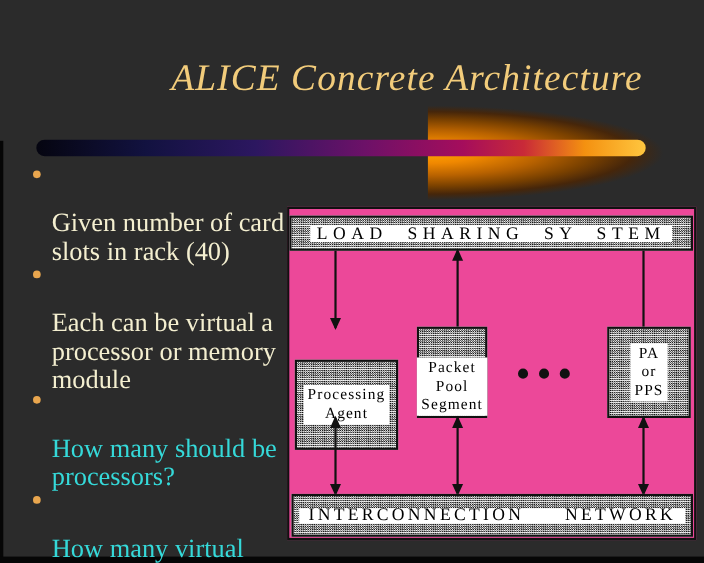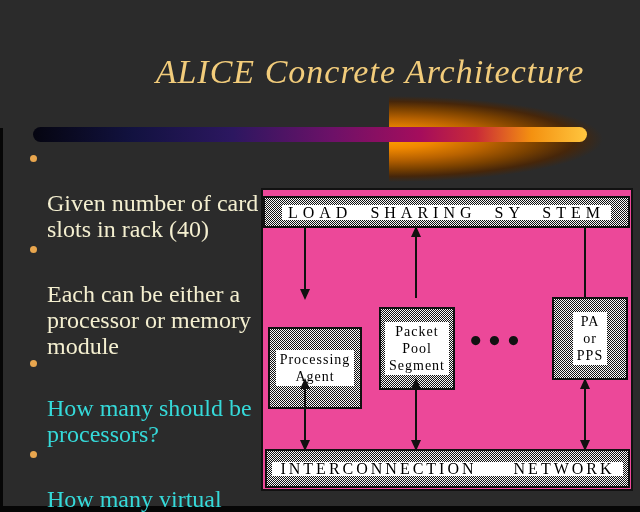--- a/index.html
+++ b/index.html
@@ -36,21 +36,21 @@
       background-color:#f8f8f8;
       background-image:conic-gradient(#111 0 25%, #f8f8f8 0 50%, #111 0 75%, #f8f8f8 0);
       background-size:2px 2px;
       display:flex;align-items:center;justify-content:center;}
   .strip{background:#fff;color:#000;text-align:center;}
   .hbar-label{font-size:16px;line-height:15px;letter-spacing:5px;word-spacing:9px;padding:0 6px;white-space:nowrap;}
   .hbar2-label{font-size:16px;line-height:14px;letter-spacing:3px;word-spacing:30px;padding:0 8px;white-space:nowrap;}
   .top-bar{left:0;top:6px;width:367px;height:32px;}
   .bottom-bar{left:2px;top:259px;width:365px;height:39px;}
   .box1{left:5px;top:108px;width:94px;height:82px;margin-top:29px;}
-  .box2{left:116px;top:117px;width:76px;height:83px;}
+  .box2{left:116px;top:107px;width:64px;height:83px;align-items:flex-end;}
   .box3{left:289px;top:107px;width:76px;height:83px;align-items:center;}
   .box-label{font-size:14px;line-height:17px;letter-spacing:1px;white-space:pre-line;padding:1px 4px;}
   .dots{position:absolute;left:195px;top:134px;width:80px;text-align:center;color:#111;
         font-size:34px;line-height:34px;letter-spacing:7px;font-weight:bold;}
 
   
   .arrow{position:absolute;width:2px;background:#111;}
   .arrow::before,.arrow::after{content:none;position:absolute;width:0;height:0;left:-4px;
         border-left:5px solid transparent;border-right:5px solid transparent;}
   .arrow.head-top::before{content:"";top:-2px;border-bottom:11px solid #111;}
@@ -71,21 +71,21 @@
   <div class="comet-halo"></div>
   <div class="comet-bar"></div>
 
   <div class="bullet b1">
     <span class="dot"></span>
     <span class="txt cream">Given number of card
 slots in rack (40)</span>
   </div>
   <div class="bullet b2">
     <span class="dot"></span>
-    <span class="txt cream">Each can be either a
+    <span class="txt cream">Each can be virtual a
 processor or memory
 module</span>
   </div>
   <div class="bullet b3">
     <span class="dot"></span>
     <span class="txt cyan">How many should be
 processors?</span>
   </div>
   <div class="bullet b4">
     <span class="dot"></span>

